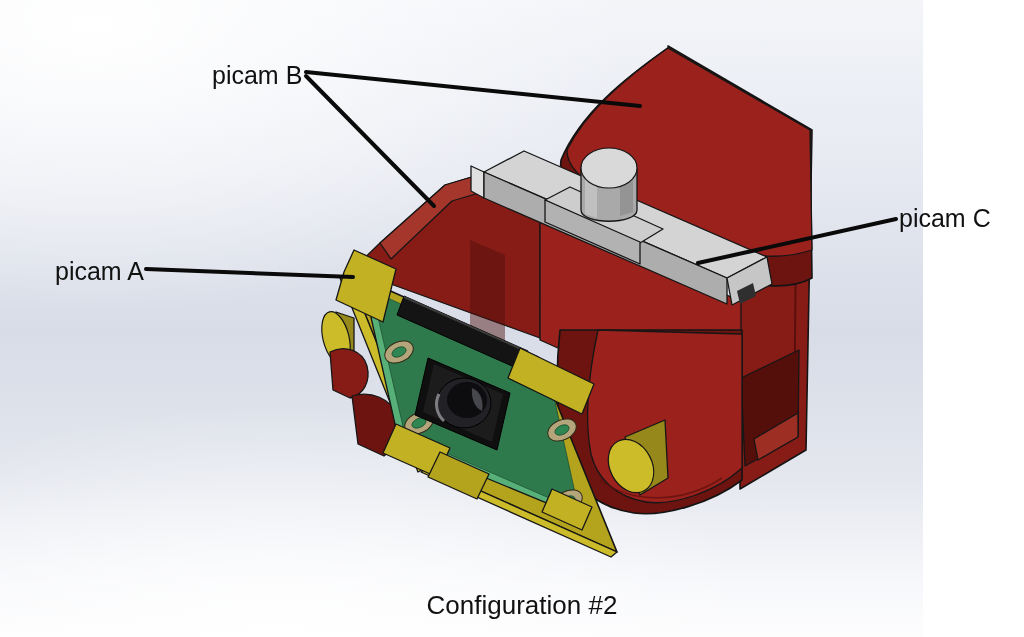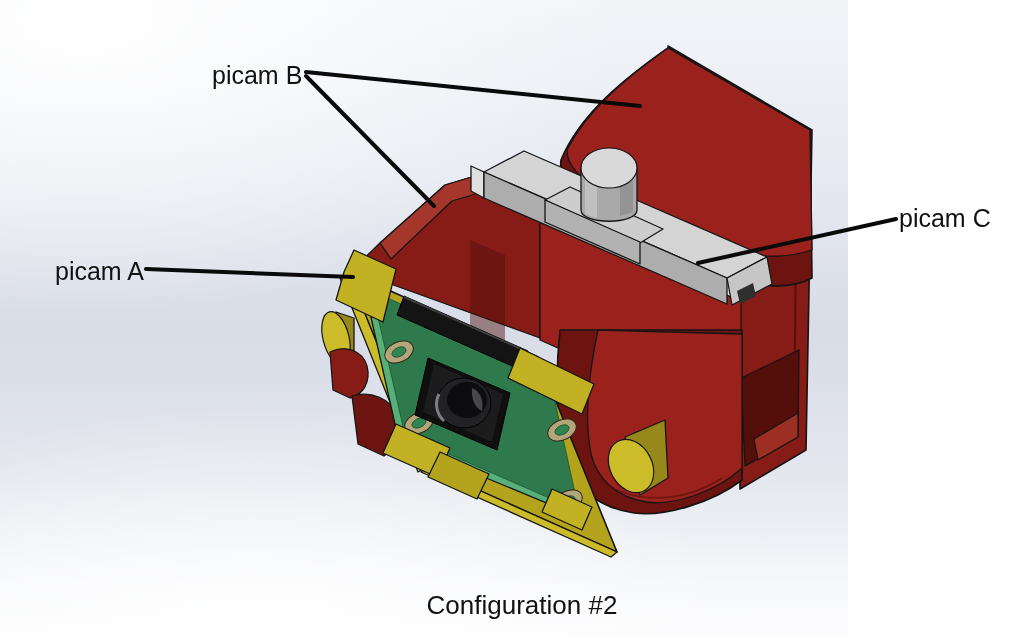--- a/index.html
+++ b/index.html
@@ -1,21 +1,21 @@
 <!DOCTYPE html>
 <html style="--bracket-red-bright: #9b211c; --bracket-red-medium: #871c17; --bracket-red-chamfer: #a5362b; --bracket-red-dark: #6d1410; --bracket-red-deep: #550f0b; --mount-yellow: #b3a31d; --mount-yellow-bright: #cdbc2a; --mount-yellow-dark: #96881a; --pcb-green: #2f7a4c; --pcb-green-bright: #57b078; --rail-gray-top: #d4d4d4; --rail-gray-front: #adadad; --ring-brass: #b5a57a; --lens-black: #141414; --background-tint: #d8dce7; --label-color: #111111;"><head>
 <meta charset="utf-8">
 <style>
   html,body{margin:0;padding:0;}
   body{
     width:1024px;height:637px;overflow:hidden;
     font-family:"Liberation Sans", sans-serif;
   }
   .viewport{
-    position:relative;width:848px;height:637px;
+    position:relative;width:923px;height:637px;
     background:
       radial-gradient(ellipse 900px 480px at 10% 4%, rgba(255,255,255,1) 0%, rgba(255,255,255,0) 60%),
       radial-gradient(ellipse 900px 420px at 30% 100%, rgba(255,255,255,.9) 0%, rgba(255,255,255,0) 55%),
       linear-gradient(180deg,#f3f5f9 0%,#e6e9f1 28%,#d8dce7 52%,#e4e7ee 75%,#f7f8fb 92%,#fdfdfe 100%);
   }
   svg{position:absolute;left:0;top:0;}
   text{fill:#111;font-family:"Liberation Sans", sans-serif;}
   .label{font-size:25px;}
   .caption{font-size:26px;}
   .edge{stroke:#161616;stroke-width:1.3;stroke-linejoin:round;}

